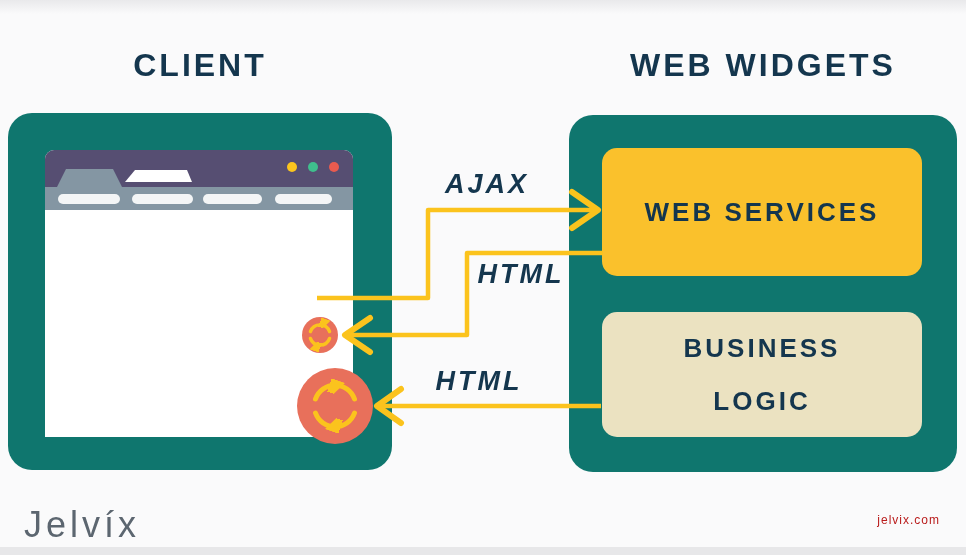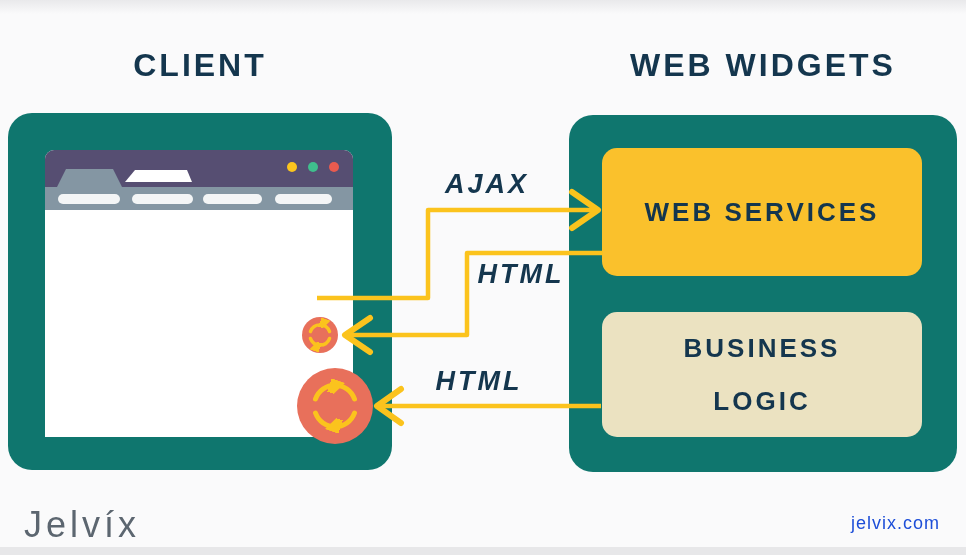--- a/index.html
+++ b/index.html
@@ -73,22 +73,22 @@
   .connectors { position:absolute; left:0; top:0; z-index:4; pointer-events:none; }
 
   .conn-label { position:absolute; width:140px; text-align:center; z-index:5;
     font-size:27px; font-weight:bold; letter-spacing:3px; color:#14364E;font-style:italic; }
   .label-ajax { left:417px; top:169px; }
   .label-json { left:451px; top:259px; }
   .label-html { left:409px; top:366px; }
 
   .logo { position:absolute; left:24px; top:504px; font-size:36px; font-weight:400;
     letter-spacing:4px; color:#5C6670; }
-  .site { position:absolute; right:26px; top:513px; font-size:18px;
-    letter-spacing:1px; color:#1d4ed8; }
+  .site { position:absolute; right:26px; top:513px; font-size:12px;
+    letter-spacing:1px; color:#b91c1c; }
 </style>
 </head>
 <body>
 
 <div class="stage">
   <div class="top-fade"></div>
   <div class="bottom-strip"></div>
 
   <div class="title title-client">CLIENT</div>
   <div class="title title-server">WEB WIDGETS</div>

